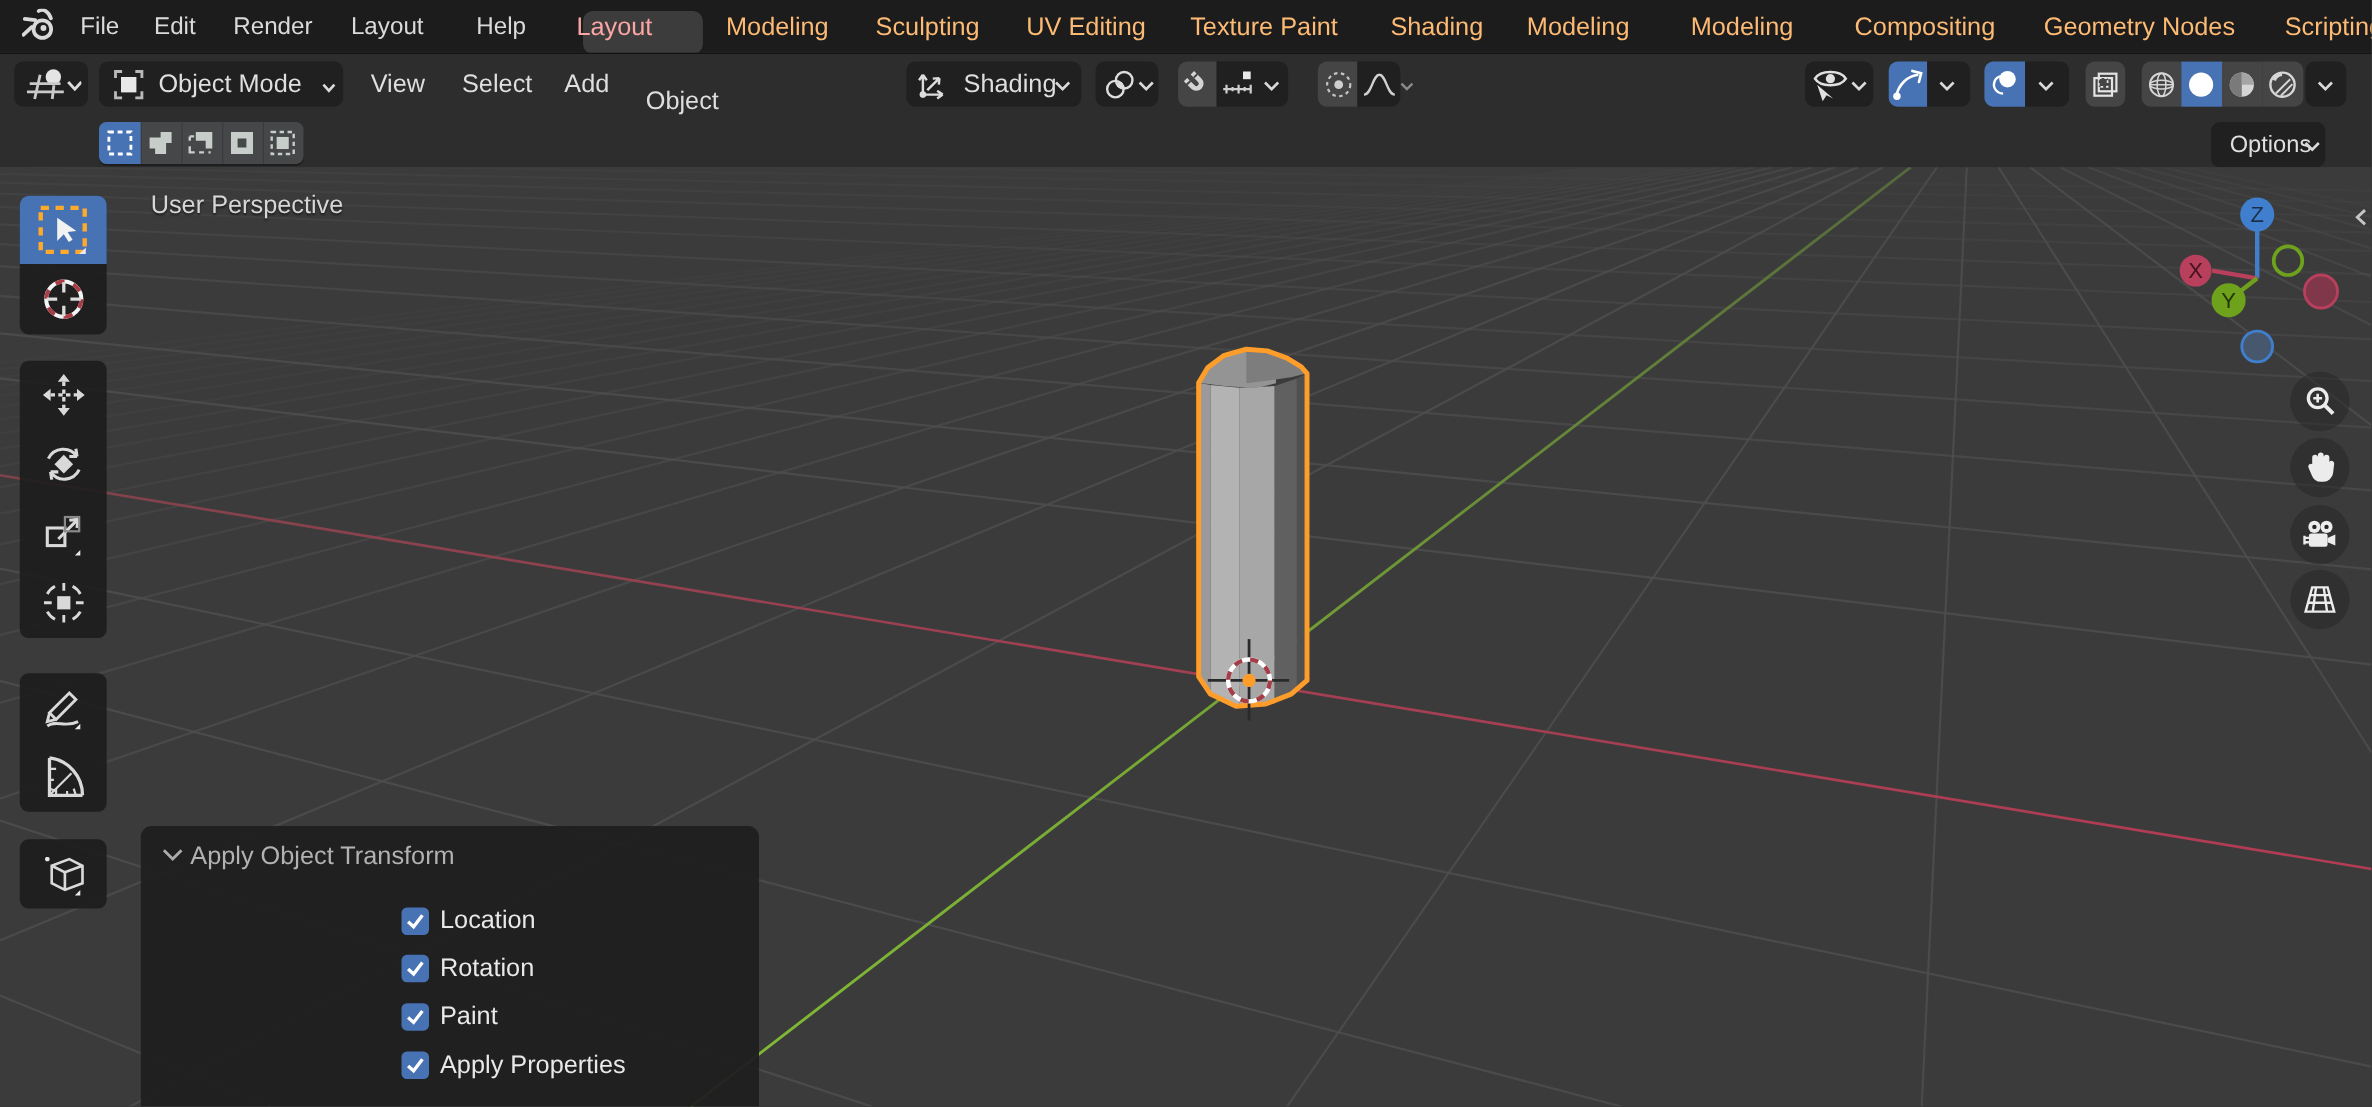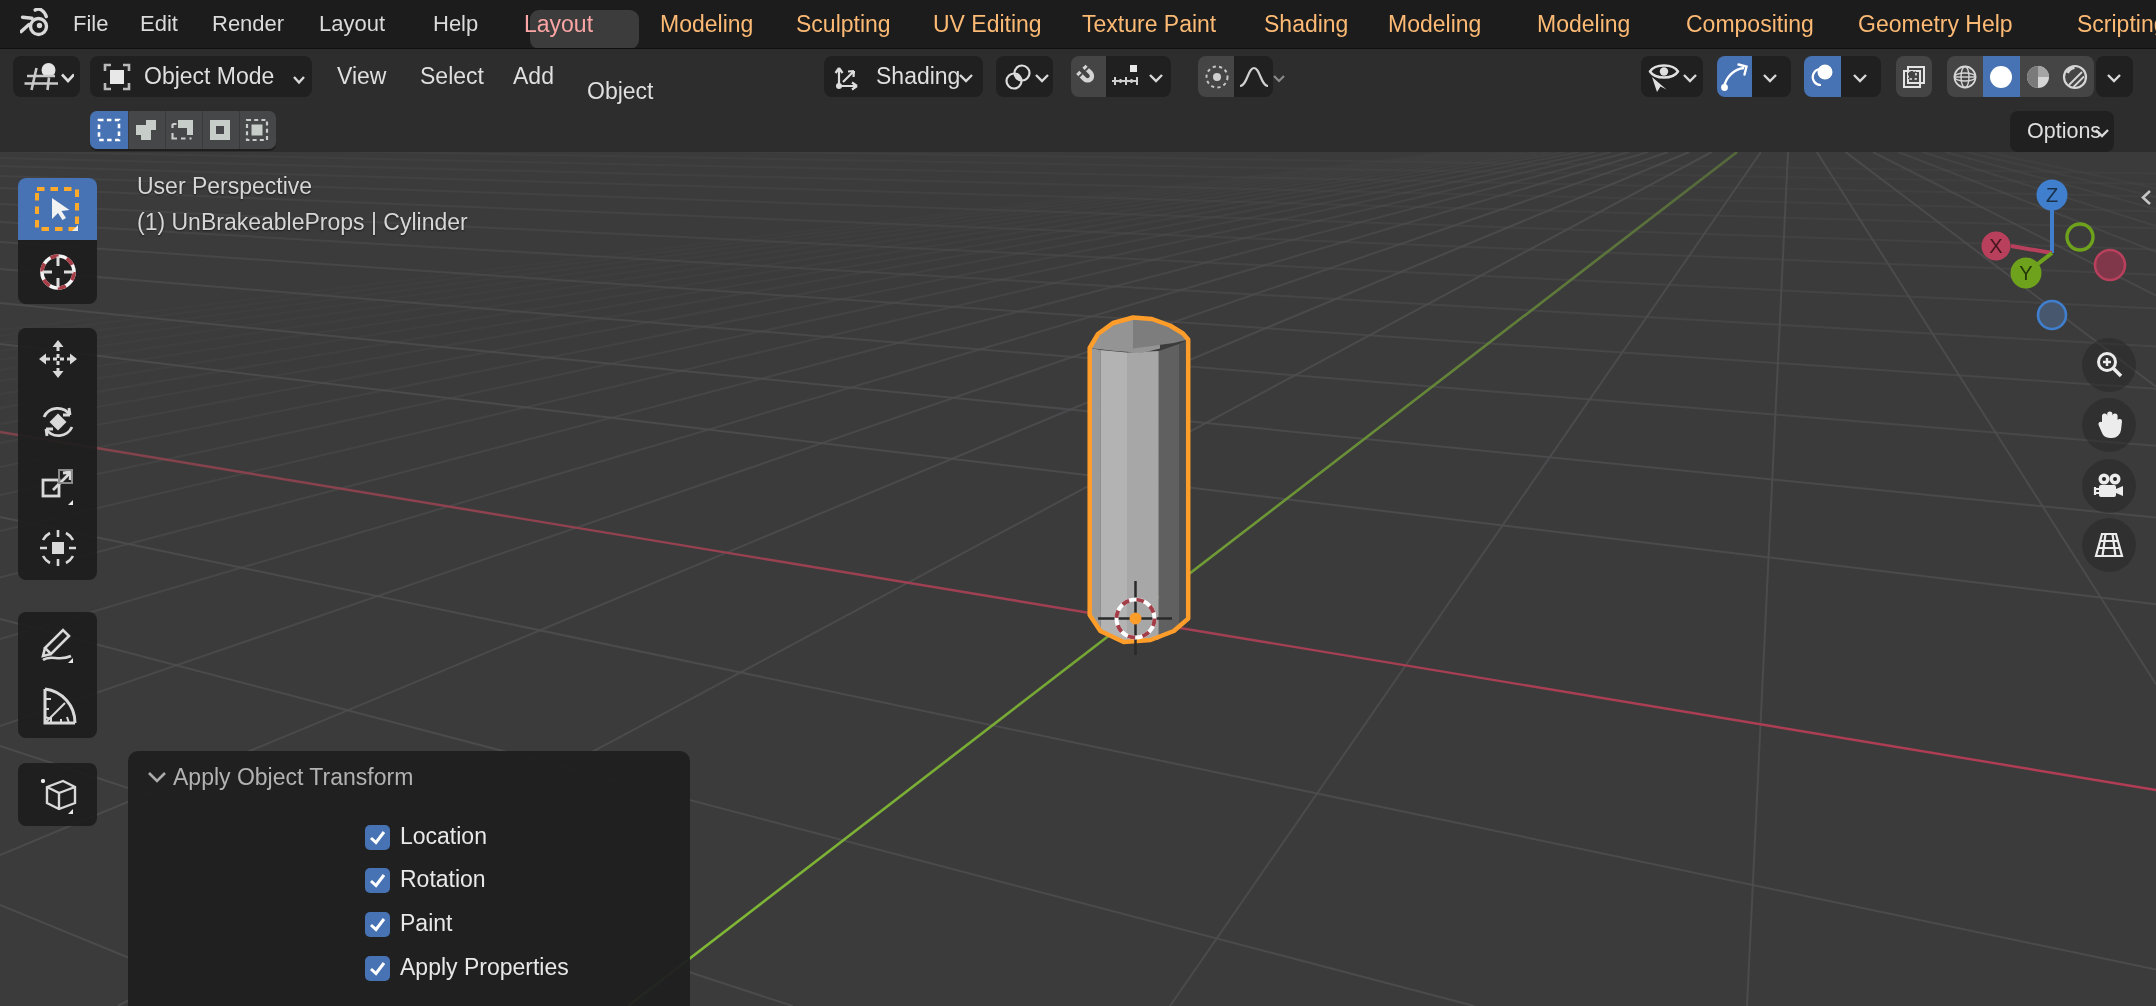--- a/index.html
+++ b/index.html
@@ -46,21 +46,21 @@
     <span class="menu" style="left:433px">Help</span>
     <span class="tab" style="left:524px;color:#fca5a5">Layout</span>
     <span class="tab" style="left:660px">Modeling</span>
     <span class="tab" style="left:796px">Sculpting</span>
     <span class="tab" style="left:933px">UV Editing</span>
     <span class="tab" style="left:1082px">Texture Paint</span>
     <span class="tab" style="left:1264px">Shading</span>
     <span class="tab" style="left:1388px">Modeling</span>
     <span class="tab" style="left:1537px">Modeling</span>
     <span class="tab" style="left:1686px">Compositing</span>
-    <span class="tab" style="left:1858px">Geometry Help</span>
+    <span class="tab" style="left:1858px">Geometry Nodes</span>
     <span class="tab" style="left:2077px">Scripting</span>
   </div>
 
   <div class="abs" id="hdr">
 
     <div class="hbtn" style="left:13px;top:7px;width:67px;height:41px"></div>
     <svg class="ic" style="left:22px;top:13px" width="52" height="30" viewBox="0 0 52 30">
       <circle cx="26.5" cy="8" r="7" fill="#e4e4e4"></circle>
       <path d="M5 14 L33 14 M2.5 21.5 L36 21.5" stroke="#c9c9c9" stroke-width="2.6"></path>
       <path d="M14.5 6 L9.5 28 M27 15.5 L25.5 28" stroke="#c9c9c9" stroke-width="2.6"></path>
@@ -311,21 +311,20 @@
 
       <g>
         <line x1="1135.5" y1="429" x2="1135.5" y2="503" stroke="#2a2a2a" stroke-width="2.5"></line>
         <line x1="1098" y1="466.6" x2="1172" y2="466.6" stroke="#2a2a2a" stroke-width="2.5"></line>
         <circle cx="1135.5" cy="466.6" r="19" fill="none" stroke="#ffffff" stroke-width="4"></circle>
         <circle cx="1135.5" cy="466.6" r="19" fill="none" stroke="#a33d48" stroke-width="4" stroke-dasharray="7.5 7.5"></circle>
         <circle cx="1135.5" cy="466.6" r="6" fill="#ff9d2b"></circle>
       </g>
     </svg>
     <div class="vptext" style="left:137px;top:21px">User Perspective</div>
-    <div class="vptext" style="left:137px;top:57px">(1) UnBrakeableProps | Cylinder</div>
 
     <div class="abs" style="left:18px;top:26px;width:79px;height:126px;background:#1d1d1de8;border-radius:8px"></div>
     <div class="abs" style="left:18px;top:26px;width:79px;height:62px;background:#4772b3;border-radius:8px 8px 0 0"></div>
     <svg class="ic" style="left:34px;top:33px" width="48" height="48" viewBox="0 0 48 48">
       <rect x="3" y="4" width="40" height="40" fill="none" stroke="#ffaa2a" stroke-width="4" stroke-dasharray="7.5 6"></rect>
       <path d="M18 13 L18 34 L24 28 L28.5 35 L32 33 L27.5 26 L35.5 25 Z" fill="#f2f2f2"></path>
       <path d="M44 40 l0 6 l-6 0 z" fill="#e9e9e9"></path>
     </svg>
     <svg class="ic" style="left:32px;top:94px" width="52" height="52" viewBox="0 0 52 52">
       <circle cx="26" cy="26" r="16" fill="none" stroke="#f4f4f4" stroke-width="3.6"></circle>

